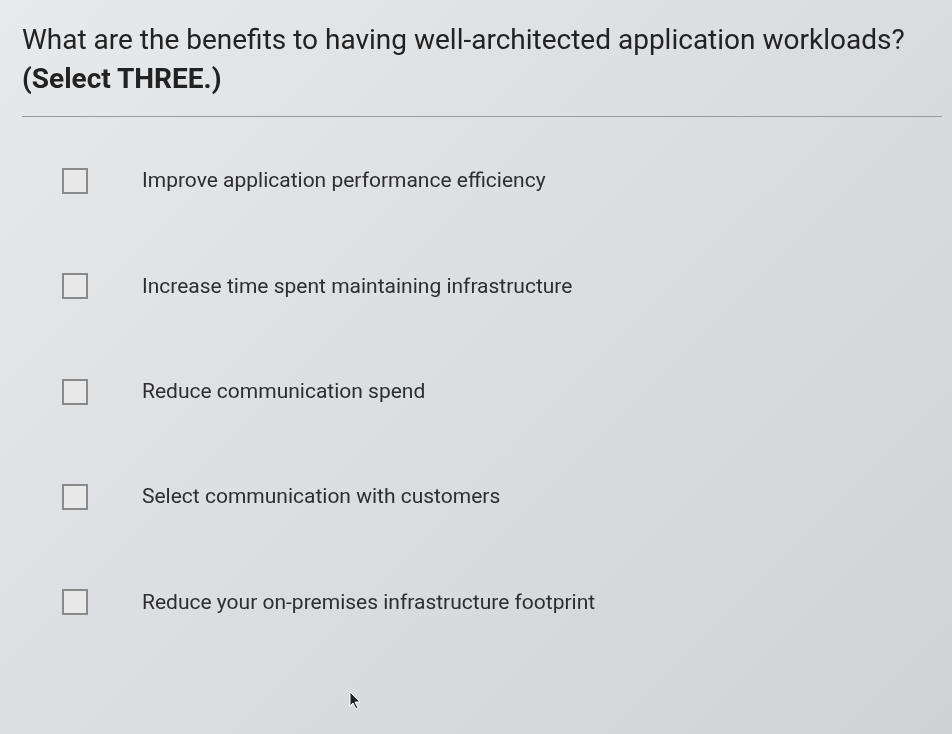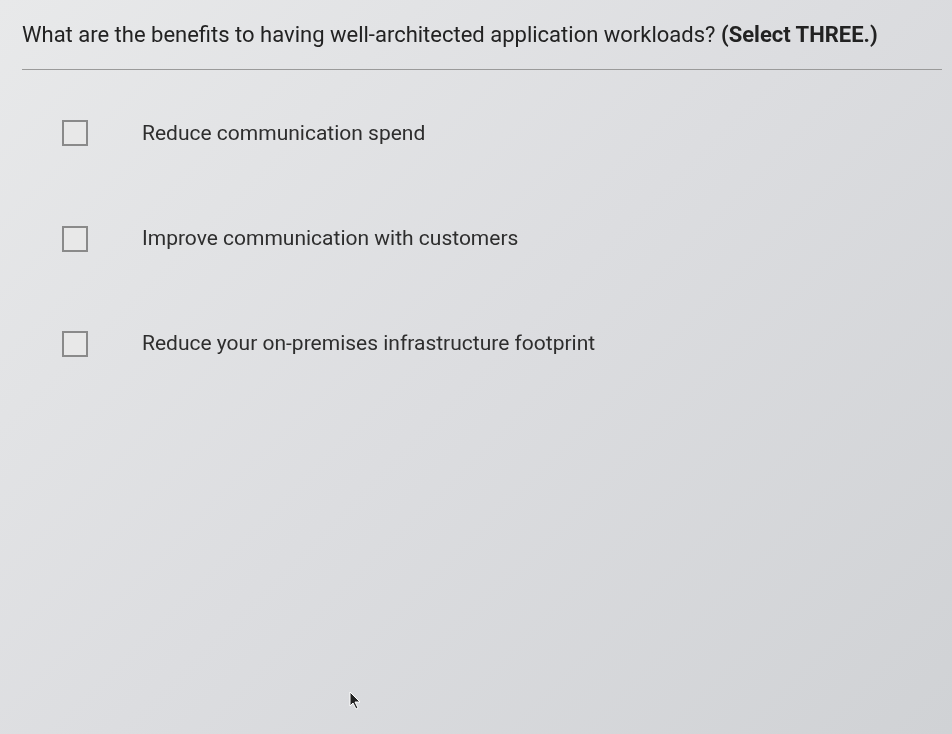--- a/index.html
+++ b/index.html
@@ -12,21 +12,21 @@
       height: 734px;
       background: linear-gradient(135deg, #e8e9ea 0%, #dcdde0 50%, #d0d2d5 100%);
       font-family: -apple-system, BlinkMacSystemFont, "Segoe UI", Roboto, Helvetica, Arial, sans-serif;
       color: #2a2a2a;
       overflow: hidden;
     }
     .question-container {
       padding: 20px 10px 0 22px;
     }
     .question-text {
-      font-size: 22px;
+      font-size: 28px;
       font-weight: 400;
       color: #222;
       line-height: 1.4;
       margin-bottom: 18px;
     }
     .question-text .bold {
       font-weight: 700;
     }
     .divider {
       border: none;
@@ -70,31 +70,39 @@
 </head>
 <body>
 
 <div class="question-container">
   <div class="question-text">
     <span>What are the benefits to having well-architected application workloads? </span><span class="bold">(Select THREE.)</span>
   </div>
   <hr class="divider">
   <div class="options">
 
+    <div class="option">
+      <div class="checkbox"></div>
+      <div class="option-label">Improve application performance efficiency</div>
+    </div>
 
 
+    <div class="option">
+      <div class="checkbox"></div>
+      <div class="option-label">Increase time spent maintaining infrastructure</div>
+    </div>
 
     <div class="option">
       <div class="checkbox"></div>
       <div class="option-label">Reduce communication spend</div>
     </div>
 
     <div class="option">
       <div class="checkbox"></div>
-      <div class="option-label">Improve communication with customers</div>
+      <div class="option-label">Select communication with customers</div>
     </div>
 
     <div class="option">
       <div class="checkbox"></div>
       <div class="option-label">Reduce your on-premises infrastructure footprint</div>
     </div>
 
   </div>
 </div>
 

